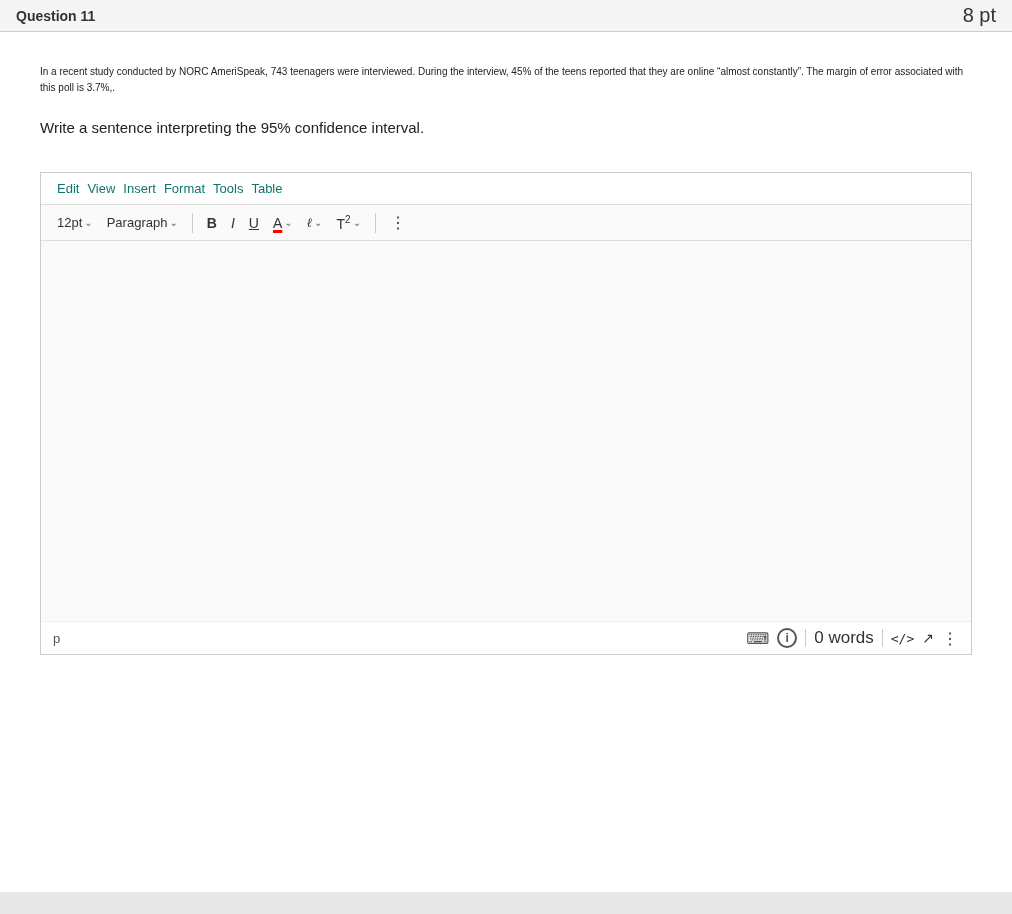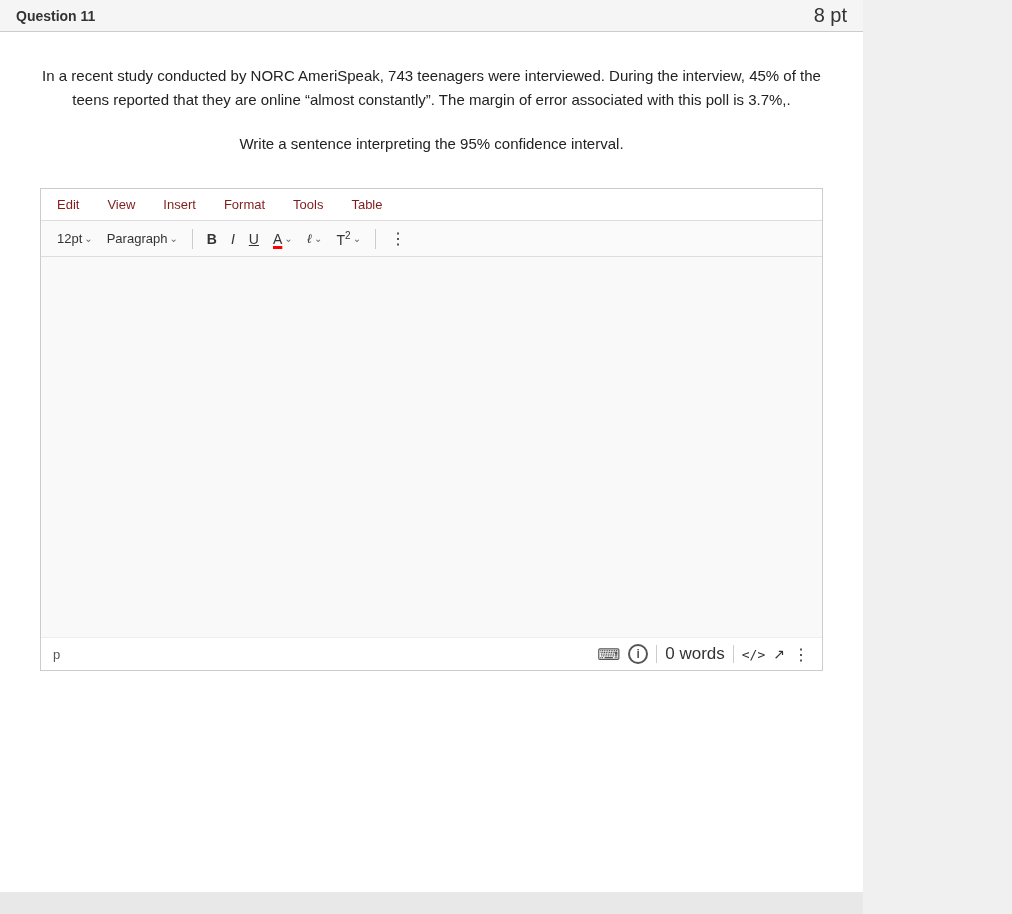--- a/index.html
+++ b/index.html
@@ -10,25 +10,24 @@
 
     body {
       font-family: Arial, sans-serif;
       background: #f0f0f0;
       width: 1012px;
       min-height: 914px;
       overflow: hidden;
     }
 
     .page-container {
-      width: 863px;
+      width: 1012px;
       min-height: 914px;
       background: #e8e8e8;
       position: relative;
-      text-align: center;
     }
 
     .top-bar {
       background: #f5f5f5;
       border-bottom: 1px solid #ccc;
       padding: 4px 16px;
       display: flex;
       align-items: center;
       justify-content: space-between;
     }
@@ -46,46 +45,45 @@
 
     .main-content {
       background: #ffffff;
       margin: 0;
       padding: 32px 40px 20px 40px;
       min-height: 860px;
       position: relative;
     }
 
     .question-text {
-      font-size: 15px;
+      font-size: 10px;
       color: #222;
       line-height: 1.6;
       margin-bottom: 20px;
     }
 
     .write-prompt {
       font-size: 15px;
       color: #222;
       line-height: 1.6;
       margin-bottom: 32px;
     }
 
     .editor-container {
       border: 1px solid #ccc;
       background: #fff;
     }
 
     .menu-bar {
       display: flex;
       align-items: center;
-      gap: 20px;
       padding: 6px 12px;
       border-bottom: 1px solid #ddd;
       font-size: 13px;
-      color: #7f1d1d;
+      color: #0f766e;
     }
 
     .menu-item {
       cursor: pointer;
       padding: 2px 4px;
     }
 
     .toolbar {
       display: flex;
       align-items: center;

